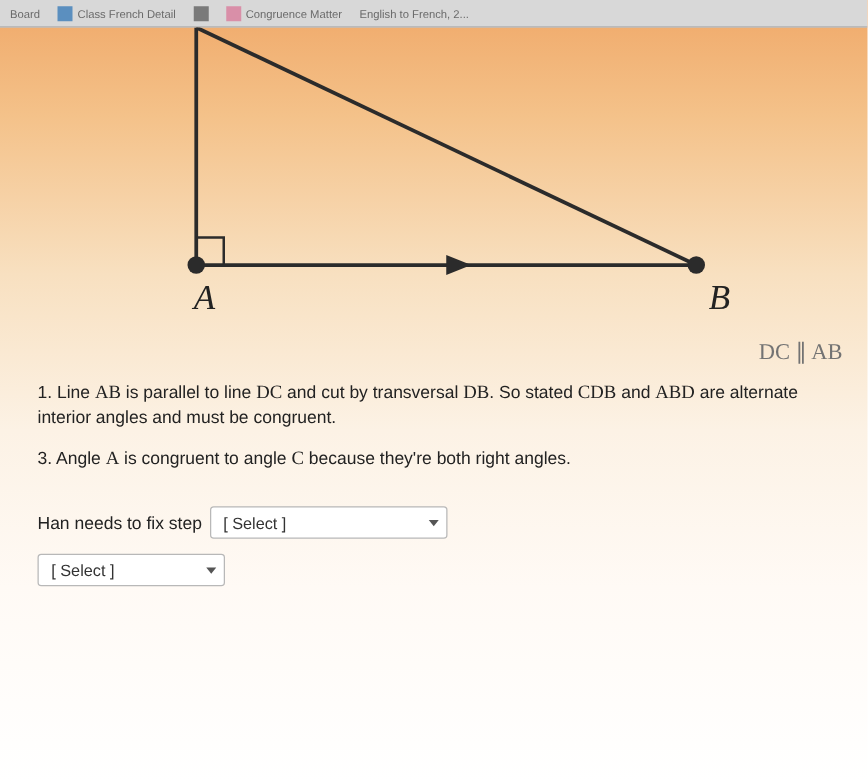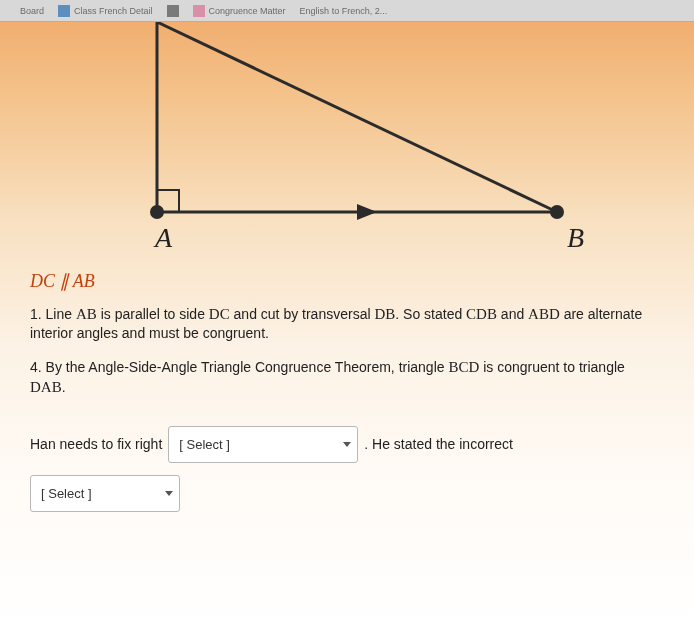--- a/index.html
+++ b/index.html
@@ -12,21 +12,21 @@
     }
     .bookmark-bar {
       display: flex;
       align-items: center;
       height: 22px;
       background: #d8d8d8;
       border-bottom: 1px solid #b0b0b0;
       font-family: Arial, sans-serif;
       font-size: 9px;
       color: #6a6a6a;
-      padding: 0 16px;
+      padding: 0 4px;
       gap: 6px;
     }
     .bookmark-item {
       display: flex;
       align-items: center;
       gap: 4px;
       padding: 0 4px;
       white-space: nowrap;
     }
     .bm-icon {
@@ -51,24 +51,24 @@
       height: 240px;
     }
     .label-A, .label-B {
       font-family: "Times New Roman", serif;
       font-size: 28px;
       font-style: italic;
       font-weight: 500;
       fill: #222;
     }
     .parallel-stmt {
-      font-style: italic;
       font-size: 18px;
-      color: #c2410c;
+      color: #737373;
       margin: 8px 0 12px 10px;
+      text-align: right;
     }
     .step {
       font-family: Arial, sans-serif;
       font-size: 14px;
       color: #222;
       margin: 0 10px 14px 10px;
       line-height: 1.35;
     }
     .mv { font-family: "Times New Roman", serif; font-size: 15px; }
     .cursor-icon {
@@ -86,21 +86,21 @@
       flex-wrap: wrap;
       gap: 6px;
     }
     .select-shell {
       display: inline-flex;
       align-items: center;
       justify-content: space-between;
       background: #ffffff;
       border: 1px solid #b8b8b8;
       border-radius: 3px;
-      height: 37px;
+      height: 26px;
       padding: 0 6px 0 10px;
       font-family: Arial, sans-serif;
       font-size: 13px;
       color: #333;
       cursor: pointer;
       box-shadow: inset 0 1px 0 rgba(255,255,255,.6);
     }
     .select-wide { min-width: 190px; }
     .select-narrow { min-width: 150px; margin: 0 10px 0 10px; }
     .caret {
@@ -152,36 +152,35 @@
       <circle cx="460" cy="190" r="7" fill="#2b2b2b"></circle>
 
       <text x="58" y="225" class="label-A">A</text>
       <text x="470" y="225" class="label-B">B</text>
     </svg>
   </div>
 
   <div class="parallel-stmt">DC ∥ AB</div>
 
   <p class="step">
-    <span>1. Line </span><span class="mv">AB</span><span> is parallel to side </span><span class="mv">DC</span><span> and cut by transversal </span><span class="mv">DB</span><span>. So stated </span><span class="mv">CDB</span><span> and </span><span class="mv">ABD</span><span> are alternate interior angles and must be congruent.</span>
+    <span>1. Line </span><span class="mv">AB</span><span> is parallel to line </span><span class="mv">DC</span><span> and cut by transversal </span><span class="mv">DB</span><span>. So stated </span><span class="mv">CDB</span><span> and </span><span class="mv">ABD</span><span> are alternate interior angles and must be congruent.</span>
   </p>
 
 
-
   <p class="step">
-    <span>4. By the Angle-Side-Angle Triangle Congruence Theorem, triangle </span><span class="mv">BCD</span><span> is congruent to triangle </span><span class="mv">DAB</span><span>.</span>
+    <span>3. Angle </span><span class="mv">A</span><span> is congruent to angle </span><span class="mv">C</span><span> because they're both right angles.</span>
   </p>
 
+
   <div class="question-row">
-    <span>Han needs to fix right</span>
+    <span>Han needs to fix step</span>
     <div class="select-shell select-wide">
       <span>[ Select ]</span>
       <span class="caret"></span>
     </div>
-    <span>. He stated the incorrect</span>
   </div>
 
   <div class="second-row">
     <div class="select-shell select-narrow">
       <span>[ Select ]</span>
       <span class="caret"></span>
     </div>
   </div>
 
 </div>

